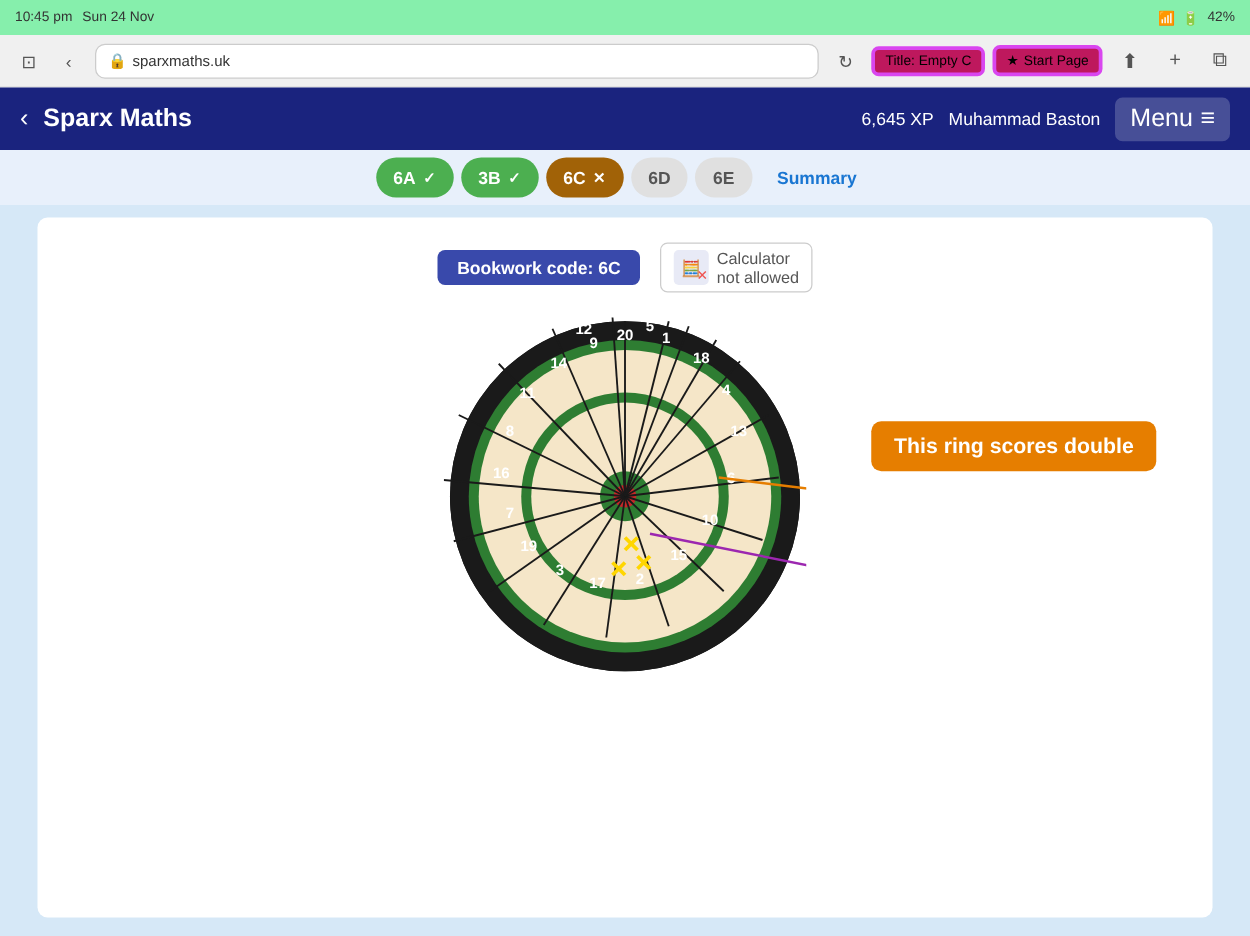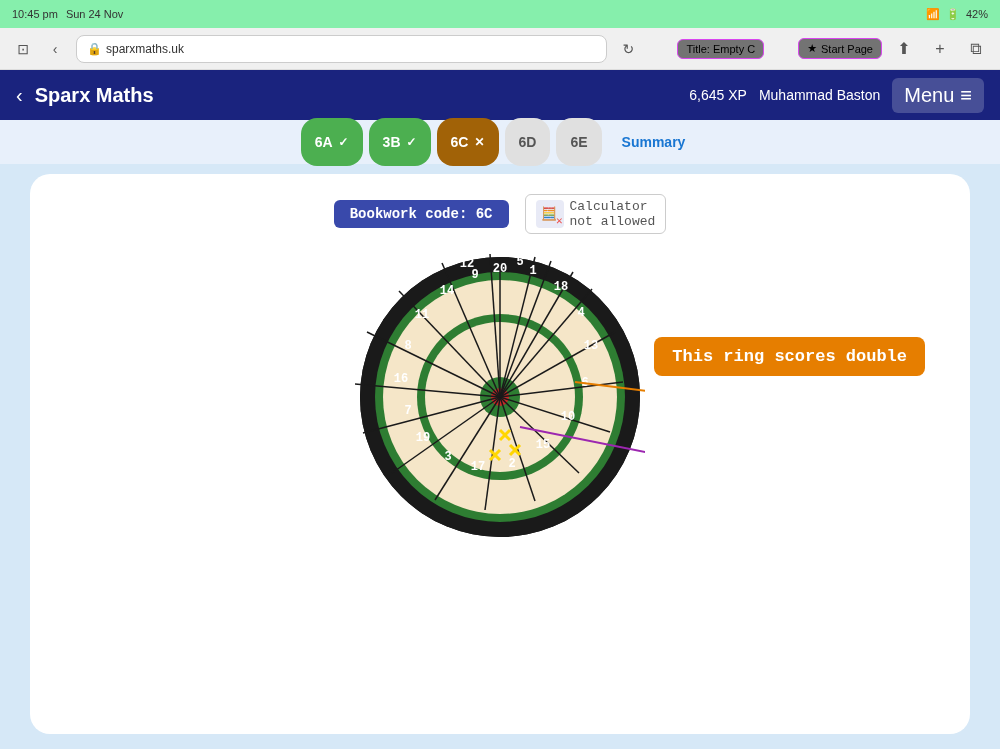--- a/index.html
+++ b/index.html
@@ -59,26 +59,26 @@
       color: #333;
       gap: 4px;
     }
     .tab-area {
       display: flex;
       align-items: center;
       gap: 6px;
       font-size: 11px;
     }
     .tab-item {
-      background: #737373;
-      border: 1px solid #d946ef;
+      background: #be185d;
+      border: 3px solid #d946ef;
       border-radius: 6px;
       padding: 3px 8px;
       font-size: 11px;
-      display: flex; align-items: center; gap: 4px; margin-left: 28px;
+      display: flex; align-items: center; gap: 4px;
     }
     .browser-actions {
       display: flex; gap: 8px; align-items: center;
     }
     .browser-action-btn {
       width: 28px; height: 28px;
       border: none; background: transparent;
       cursor: pointer;
       display: flex; align-items: center; justify-content: center;
       font-size: 16px; color: #555;
@@ -111,44 +111,43 @@
     .tab-row {
       background: #e8f0fb;
       height: 44px;
       display: flex;
       align-items: center;
       justify-content: center;
       gap: 6px;
       padding: 0 16px;
     }
     .task-tab {
-      height: 48px;
+      height: 32px;
       padding: 0 14px;
       border-radius: 16px;
       border: none;
       cursor: pointer;
       font-size: 14px;
       font-weight: 600;
       display: flex; align-items: center; gap: 6px;
     }
     .task-tab.green { background: #4caf50; color: white; }
     .task-tab.red { background: #a16207; color: white; text-align: center; }
     .task-tab.gray { background: #e0e0e0; color: #555; }
     .task-tab.summary { background: transparent; color: #1976d2; font-weight: 700; border: none; }
     .check-icon { font-size: 12px; }
     .x-icon { font-size: 12px; }
 
     
     .main-content {
       background: white;
       margin: 10px 30px;
-      border-radius: 20px;
+      border-radius: 8px;
       padding: 20px 18px;
       min-height: 560px;
-      font-family: Liberation Mono, monospace;
     }
 
     .top-badges {
       display: flex;
       align-items: center;
       justify-content: center;
       gap: 16px;
       margin-bottom: 18px;
     }
     .bookwork-badge {

